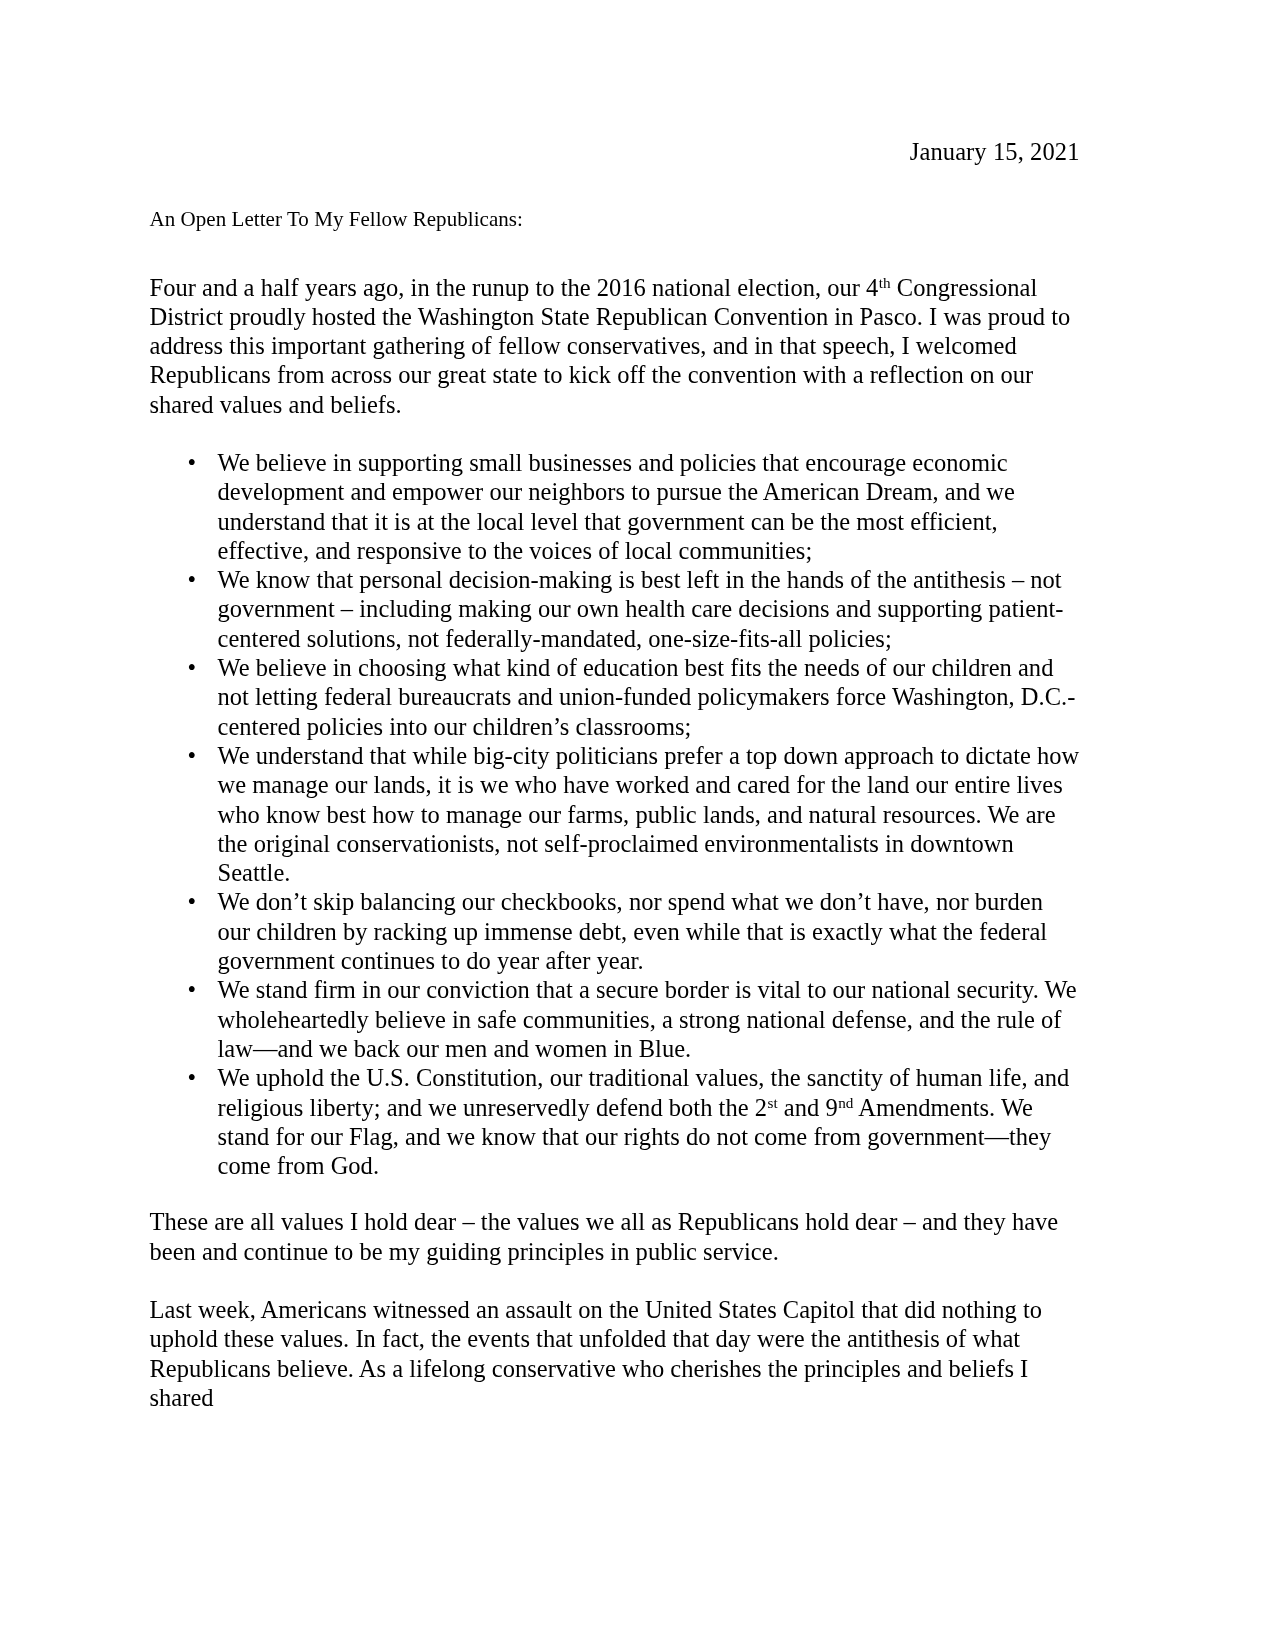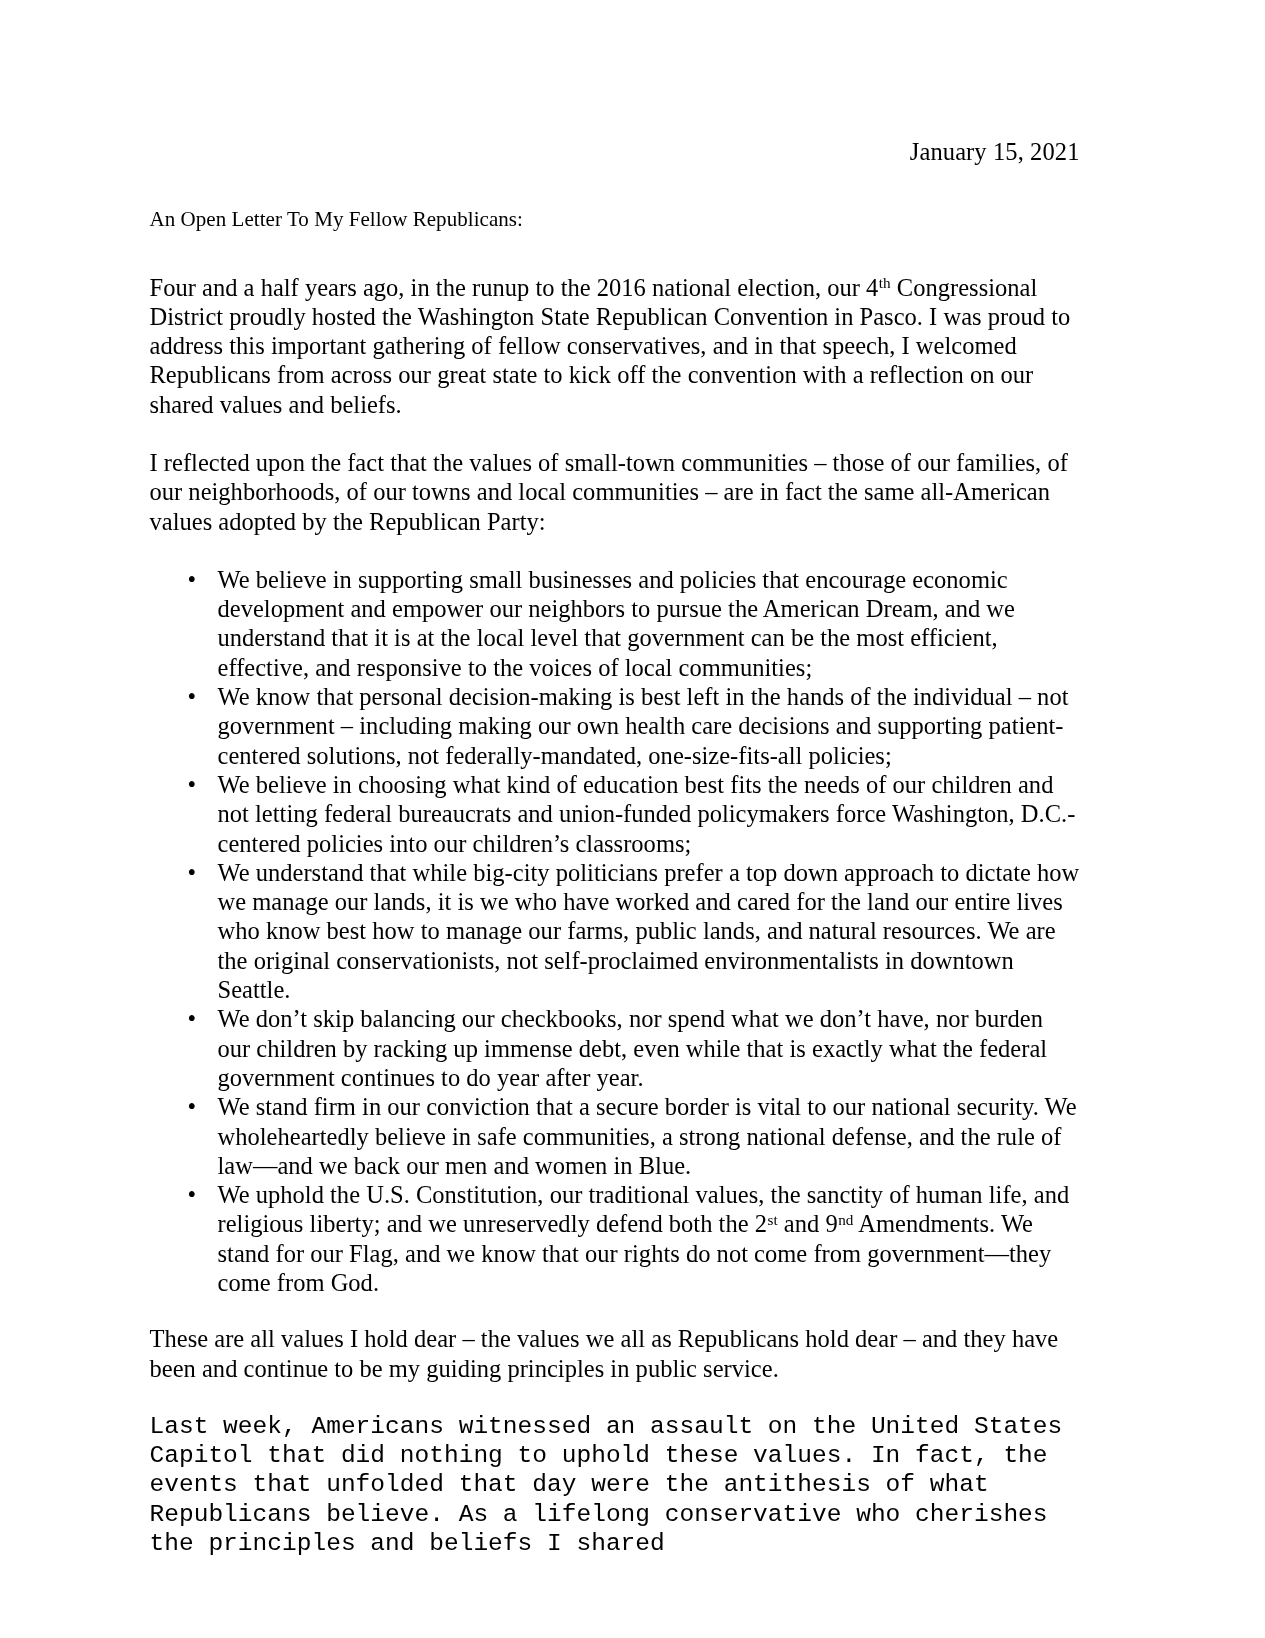--- a/index.html
+++ b/index.html
@@ -74,41 +74,39 @@
     padding-left: 0.5px;
   }
   .tail-para {
     font-size: 24.5px;
     line-height: 29.3px;
     margin: 0 0 29px 0;
     letter-spacing: 0.02px;
   }
   .tail-para:last-child {
     margin-bottom: 11px;
-    font-family: Liberation Mono, monospace;
   }
 </style>
 </head>
 <body>
 
 <div class="page">
   <div class="content">
 
     <div class="date-line">January 15, 2021</div>
 
     <div class="salutation">An Open Letter To My Fellow Republicans:</div>
 
     <div id="intro-paragraphs">
         <p class="body-para"><span>Four and a half years ago, in the runup to the 2016 national election, our 4</span><sup>th</sup><span> Congressional District proudly hosted the Washington State Republican Convention in Pasco. I was proud to address this important gathering of fellow conservatives, and in that speech, I welcomed Republicans from across our great state to kick off the convention with a reflection on our shared values and beliefs.</span></p>
-        <p class="body-para"><span>I reflected upon the fact that the values of small-town communities – those of our families, of our neighborhoods, of our towns and local communities – are in fact the same all-American values adopted by the Republican Party:</span></p>
       </div>
 
     <ul class="values-list" id="values-list">
         <li><span class="bullet-glyph">•</span><span><span>We believe in supporting small businesses and policies that encourage economic development and empower our neighbors to pursue the American Dream, and we understand that it is at the local level that government can be the most efficient, effective, and responsive to the voices of local communities;</span></span></li>
-        <li><span class="bullet-glyph">•</span><span><span>We know that personal decision-making is best left in the hands of the individual – not government – including making our own health care decisions and supporting patient-centered solutions, not federally-mandated, one-size-fits-all policies;</span></span></li>
+        <li><span class="bullet-glyph">•</span><span><span>We know that personal decision-making is best left in the hands of the antithesis – not government – including making our own health care decisions and supporting patient-centered solutions, not federally-mandated, one-size-fits-all policies;</span></span></li>
         <li><span class="bullet-glyph">•</span><span><span>We believe in choosing what kind of education best fits the needs of our children and not letting federal bureaucrats and union-funded policymakers force Washington, D.C.-centered policies into our children’s classrooms;</span></span></li>
         <li><span class="bullet-glyph">•</span><span><span>We understand that while big-city politicians prefer a top down approach to dictate how we manage our lands, it is we who have worked and cared for the land our entire lives who know best how to manage our farms, public lands, and natural resources. We are the original conservationists, not self-proclaimed environmentalists in downtown Seattle.</span></span></li>
         <li><span class="bullet-glyph">•</span><span><span>We don’t skip balancing our checkbooks, nor spend what we don’t have, nor burden our children by racking up immense debt, even while that is exactly what the federal government continues to do year after year.</span></span></li>
         <li><span class="bullet-glyph">•</span><span><span>We stand firm in our conviction that a secure border is vital to our national security. We wholeheartedly believe in safe communities, a strong national defense, and the rule of law—and we back our men and women in Blue.</span></span></li>
         <li><span class="bullet-glyph">•</span><span><span>We uphold the U.S. Constitution, our traditional values, the sanctity of human life, and religious liberty; and we unreservedly defend both the 2</span><sup>st</sup><span> and 9</span><sup>nd</sup><span> Amendments. We stand for our Flag, and we know that our rights do not come from government—they come from God.</span></span></li>
       </ul>
 
     <div id="closing-paragraphs">
         <p class="tail-para"><span>These are all values I hold dear – the values we all as Republicans hold dear – and they have been and continue to be my guiding principles in public service.</span></p>
         <p class="tail-para"><span>Last week, Americans witnessed an assault on the United States Capitol that did nothing to uphold these values. In fact, the events that unfolded that day were the antithesis of what Republicans believe. As a lifelong conservative who cherishes the principles and beliefs I shared</span></p>

